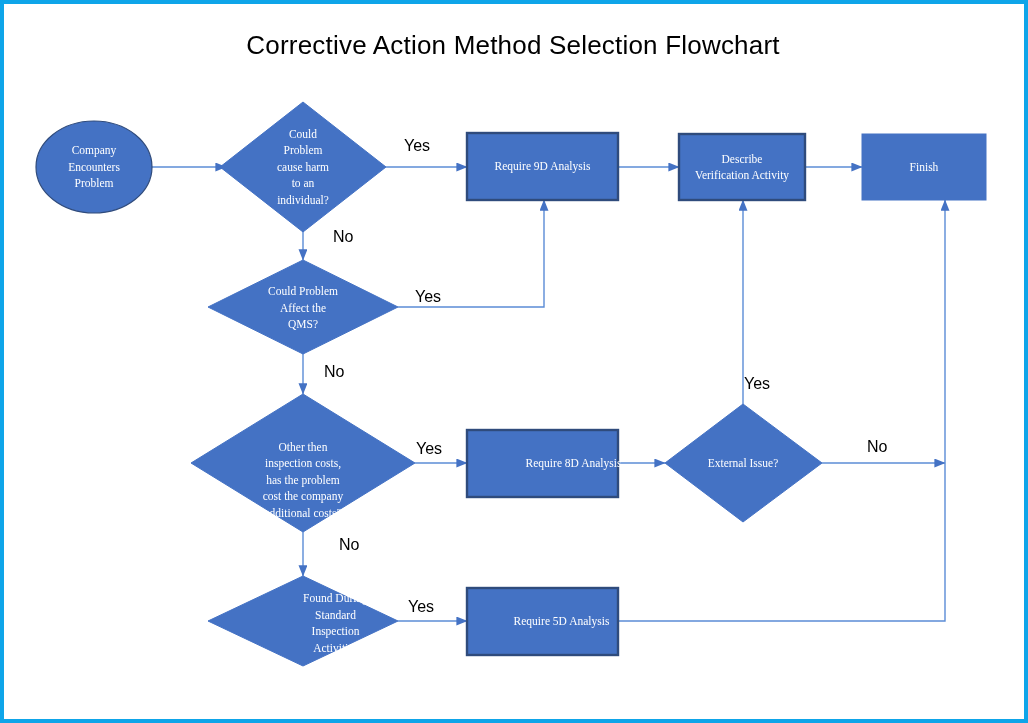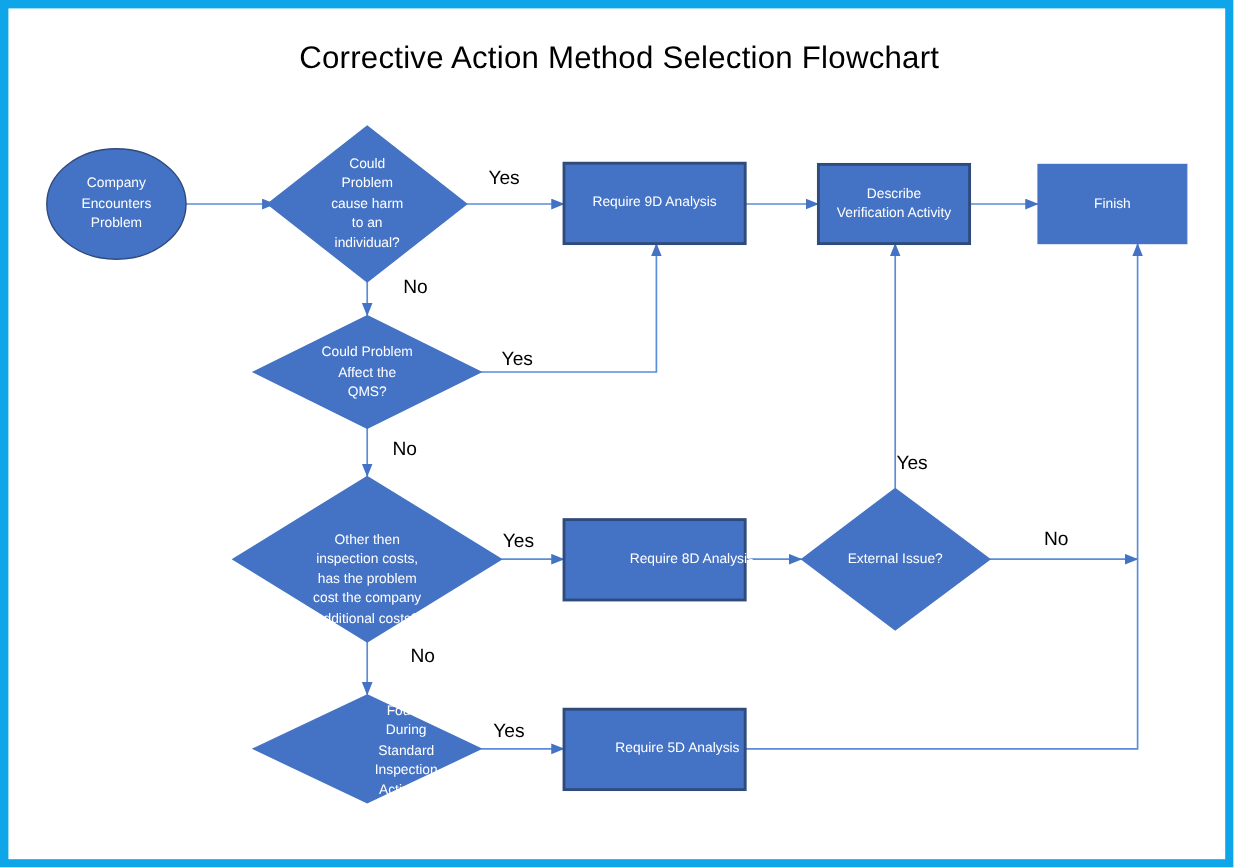--- a/index.html
+++ b/index.html
@@ -8,21 +8,21 @@
     background: #ffffff;
   }
   body {
     font-family: "Liberation Sans", sans-serif;
   }
   #page {
     position: relative;
     width: 1028px;
     height: 723px;
     background: #ffffff;
-    border: 7px solid #0ea5e9;
+    border: 4px solid #0ea5e9;
     box-sizing: border-box;
     overflow: hidden;
   }
   #canvas {
     position: absolute;
     left: 0;
     top: 0;
     width: 1018px;
     height: 713px;
   }
@@ -47,20 +47,21 @@
   .node-label {
     position: absolute;
     color: #ffffff;
     font-size: 11.5px;
     line-height: 16.5px;
     text-align: center;
     pointer-events: none;
     display: flex;
     align-items: center;
     justify-content: flex-end;
+    font-family: Liberation Serif, serif;
   }
   .node-label span { display: block; width: 100%; }
   .edge-label {
     position: absolute;
     color: #000000;
     font-size: 16px;
     line-height: 16px;
     white-space: nowrap;
   }
 </style>

